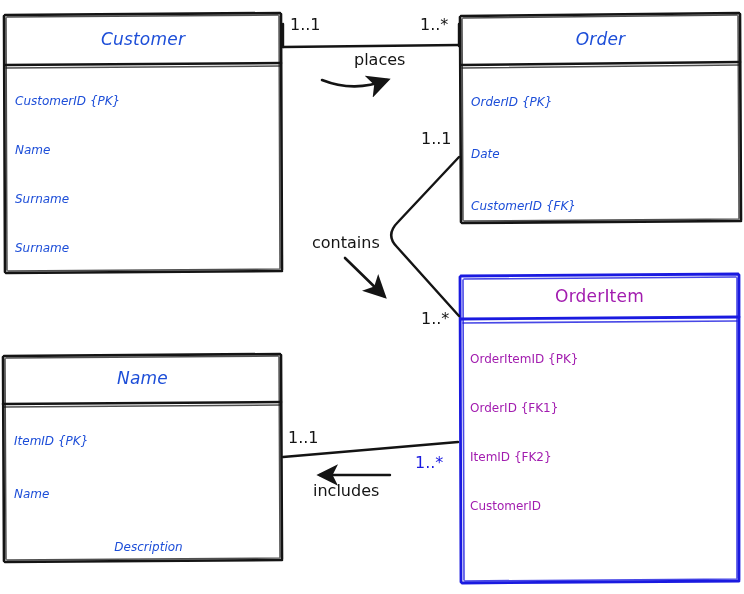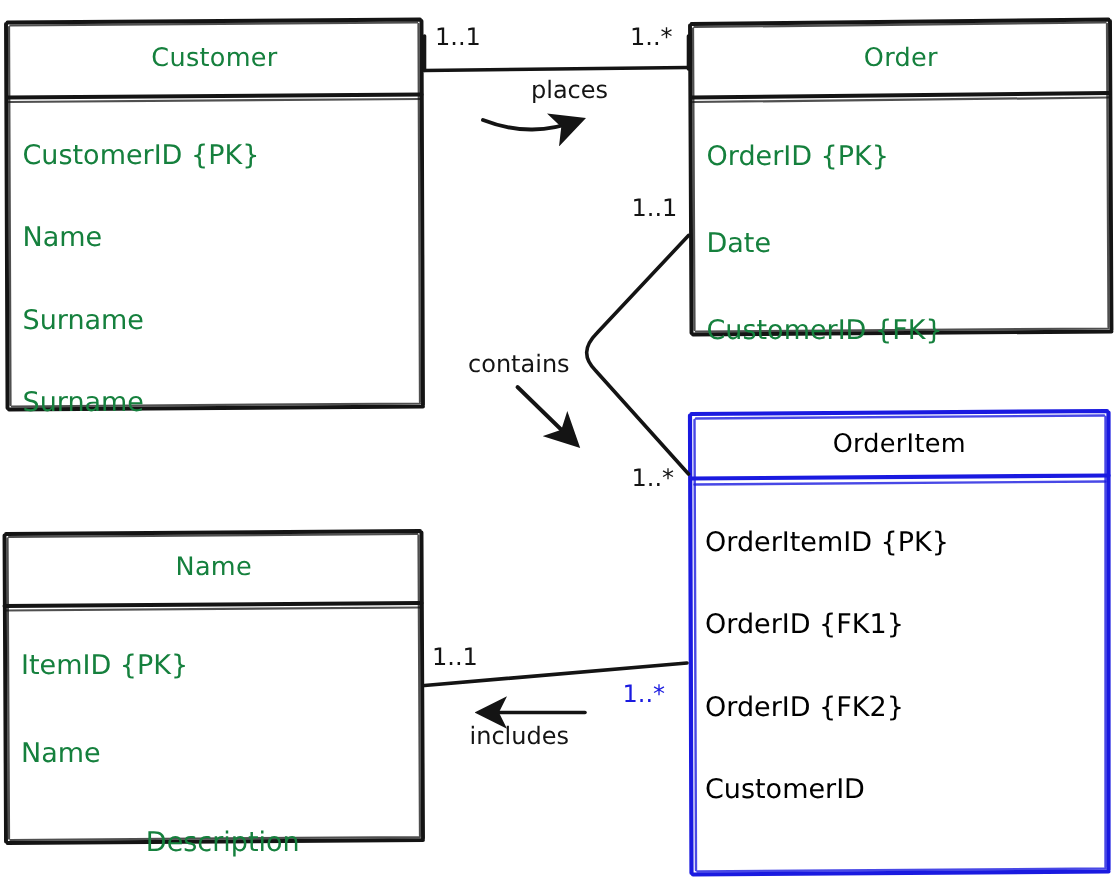--- a/index.html
+++ b/index.html
@@ -38,31 +38,31 @@
     white-space: nowrap;
   }
   .entity .attr-list {
     position: absolute;
     left: 0;
     width: 100%;
     box-sizing: border-box;
     padding-left: 12px;
   }
   .entity .attr {
-    font-size: 18px;
+    font-size: 12px;
     white-space: nowrap;
     line-height: 1;
   }
 
   
   .entity.black .title-text,
-  .entity.black .attr { color: #15803d; }
+  .entity.black .attr { color: #1d4ed8; font-style: italic; }
   
   .entity.blue .title-text,
-  .entity.blue .attr { color: #000000; }
+  .entity.blue .attr { color: #a21caf; }
 
   
   .sketch-svg {
     position: absolute;
     left: 0;
     top: 0;
     overflow: visible;
     pointer-events: none;
   }
 
@@ -150,21 +150,21 @@
       <path d="M6,7 L278,5 M279,6 L279,306 M279,307 L7,309 M6,308 L5,8" stroke="#1a1ae0" stroke-width="1.6" fill="none" stroke-linecap="round" opacity="0.8"></path>
       <path d="M3,47 L281,45" stroke="#1a1ae0" stroke-width="2.8" fill="none" stroke-linecap="round"></path>
       <path d="M5,51 L279,49" stroke="#1a1ae0" stroke-width="1.6" fill="none" stroke-linecap="round" opacity="0.8"></path>
     </svg>
     <div class="title-cell" style="height:47px;">
       <span class="title-text">OrderItem</span>
     </div>
     <div class="attr-list" style="top:51px; height:262px;">
       <div class="attr" style="margin-top:30px;">OrderItemID {PK}</div>
       <div class="attr" style="margin-top:37px;">OrderID {FK1}</div>
-      <div class="attr" style="margin-top:37px;">OrderID {FK2}</div>
+      <div class="attr" style="margin-top:37px;">ItemID {FK2}</div>
       <div class="attr" style="margin-top:37px;">CustomerID</div>
     </div>
   </div>
 
   <svg id="links" viewBox="0 0 744 594">
     <defs>
       <marker id="arrowhead" viewBox="0 0 12 12" refX="10" refY="6" markerWidth="9" markerHeight="9" orient="auto-start-reverse">
         <path d="M0,0 L12,6 L0,12 L3,6 Z" fill="#141414"></path>
       </marker>
     </defs>

